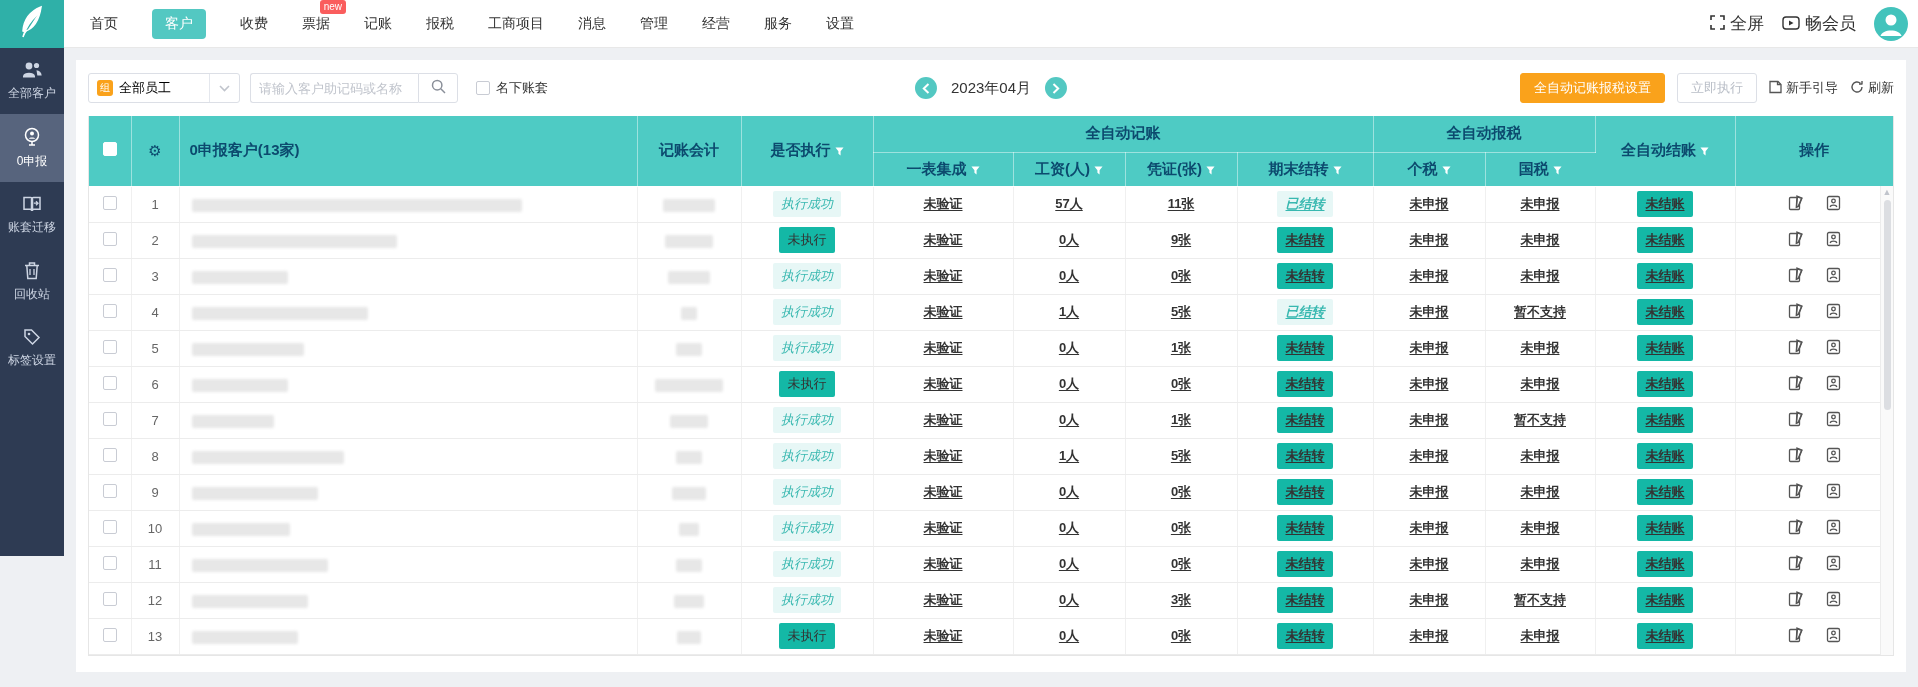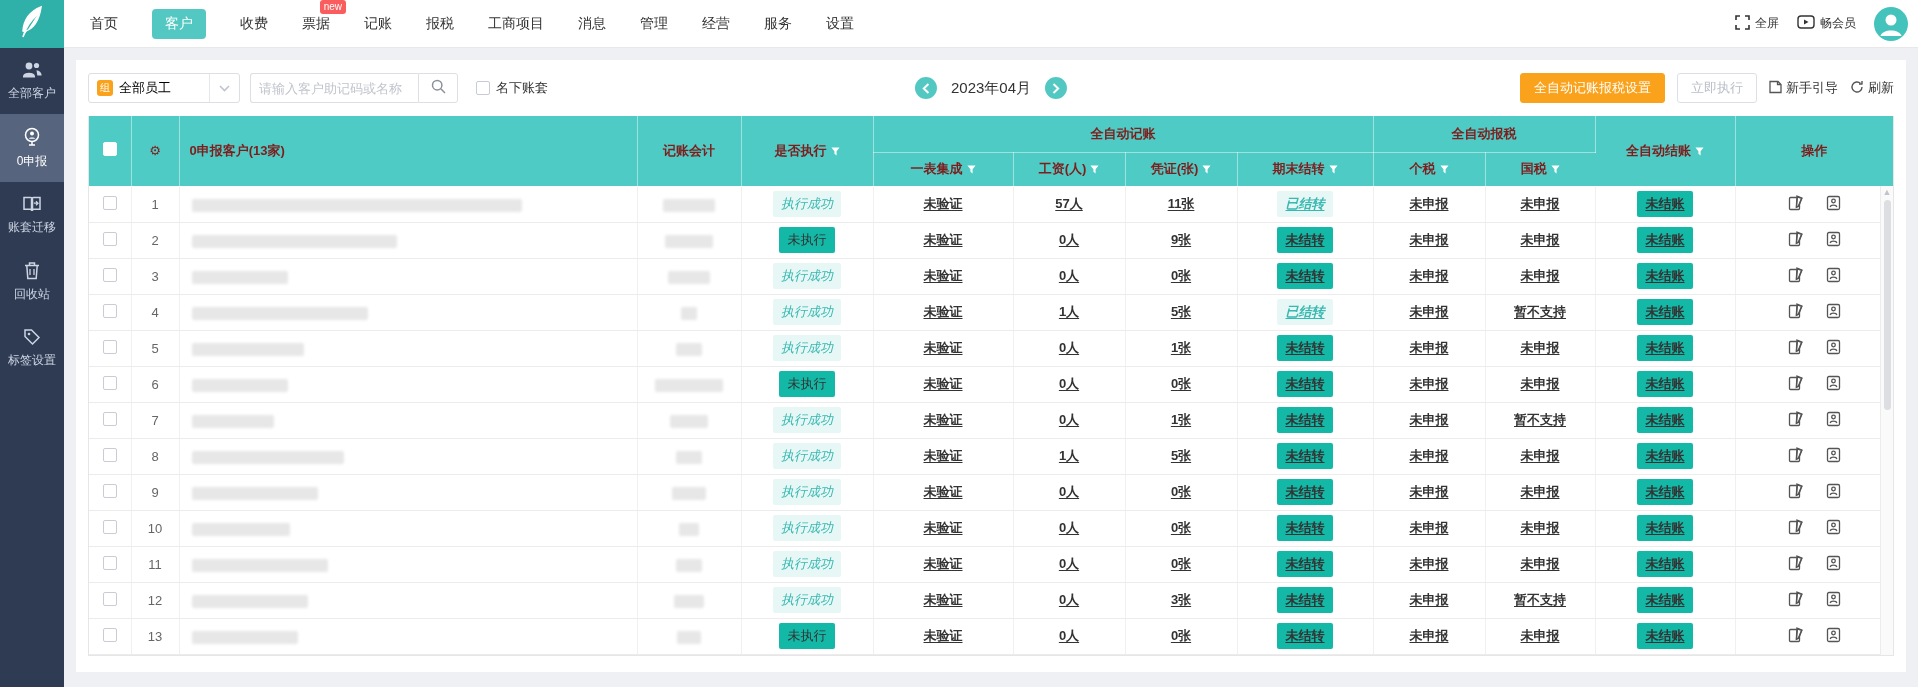--- a/index.html
+++ b/index.html
@@ -15,26 +15,26 @@
   .topbar { position:fixed; top:0; left:0; width:1918px; height:48px; background:#fff;
             border-bottom:1px solid #e8e8e8; display:flex; align-items:center; z-index:10; }
   .logo { width:64px; height:48px; background:var(--teal-dark); display:flex;
           align-items:center; justify-content:center; flex:0 0 64px; cursor:pointer; }
   .nav { display:flex; align-items:center; gap:34px; margin-left:26px; }
   .nav-item { position:relative; cursor:pointer; font-size:14px; color:#333; white-space:nowrap; }
   .nav-item.active { background:var(--teal-pill); color:#fff; padding:6px 13px; border-radius:4px; }
   .nav-badge { position:absolute; top:-15px; right:-16px; background:var(--red); color:#fff;
                font-size:10px; line-height:1; padding:2px 4px; border-radius:3px; }
   .topbar-right { margin-left:auto; display:flex; align-items:center; gap:18px; padding-right:10px; }
-  .tb-item { display:flex; align-items:flex-start; gap:5px; color:#333; font-size:12px; cursor:pointer; }
+  .tb-item { display:flex; align-items:flex-end; gap:5px; color:#333; font-size:17px; cursor:pointer; }
   .avatar { width:34px; height:34px; border-radius:50%; background:#43c3bc; display:flex;
             align-items:center; justify-content:center; cursor:pointer; }
 
   
-  .sidebar { position:fixed; top:48px; left:0; width:64px; height:639px; background:var(--sidebar); z-index:9; }
+  .sidebar { position:fixed; top:48px; left:0; width:64px; height:508px; background:var(--sidebar); z-index:9; }
   .side-item { display:flex; flex-direction:column; align-items:center; gap:6px; padding:13px 0 12px;
                color:#cdd5e3; font-size:12px; cursor:pointer; }
   .side-item.active { background:var(--sidebar-active); color:#fff; }
   .side-item svg { display:block; }
 
   
   .main { position:absolute; top:48px; left:64px; width:1854px; height:639px; }
   .panel { margin:12px 12px 0 12px; background:#fff; padding:12px 12px 14px 12px; height:612px; }
 
   .toolbar { position:relative; height:32px; display:flex; align-items:center; }
@@ -66,21 +66,21 @@
   .tb-right { margin-left:auto; display:flex; align-items:center; gap:12px; }
   .btn { height:30px; border-radius:3px; padding:0 13px; font-size:13px; cursor:pointer;
          display:flex; align-items:center; font-family:inherit; }
   .btn-orange { background:var(--orange); color:#fff; border:1px solid var(--orange); }
   .btn-plain { background:#fff; color:#b9bec7; border:1px solid #dcdfe6; }
   .text-link { display:flex; align-items:center; gap:4px; color:#333; font-size:13px; cursor:pointer; }
 
   
   .table-wrap { position:relative; margin-top:12px; border:1px solid #e6e6e6; border-top:none; }
   table { width:100%; border-collapse:collapse; table-layout:fixed; }
-  thead th { background:var(--teal); color:#7f1d1d; font-weight:700; font-size:13px; text-align:center;
+  thead th { background:var(--teal); color:#0c4a6e; font-weight:700; font-size:15px; text-align:center;
              border-right:1px solid rgba(255,255,255,.45); border-bottom:1px solid rgba(255,255,255,.45); }
   thead tr.h1 th { height:36px; }
   thead tr.h2 th { height:34px; }
   thead th.th-left { text-align:left; padding-left:10px; }
   thead th:last-child { border-right:none; }
   .funnel { display:inline-block; margin-left:4px; vertical-align:-1px; }
   tbody td { height:36px; text-align:center; border-bottom:1px solid #ececec;
              border-right:1px solid #f0f0f0; background:#fff; }
   tbody td:last-child { border-right:none; }
   .c-num { color:#666; }

